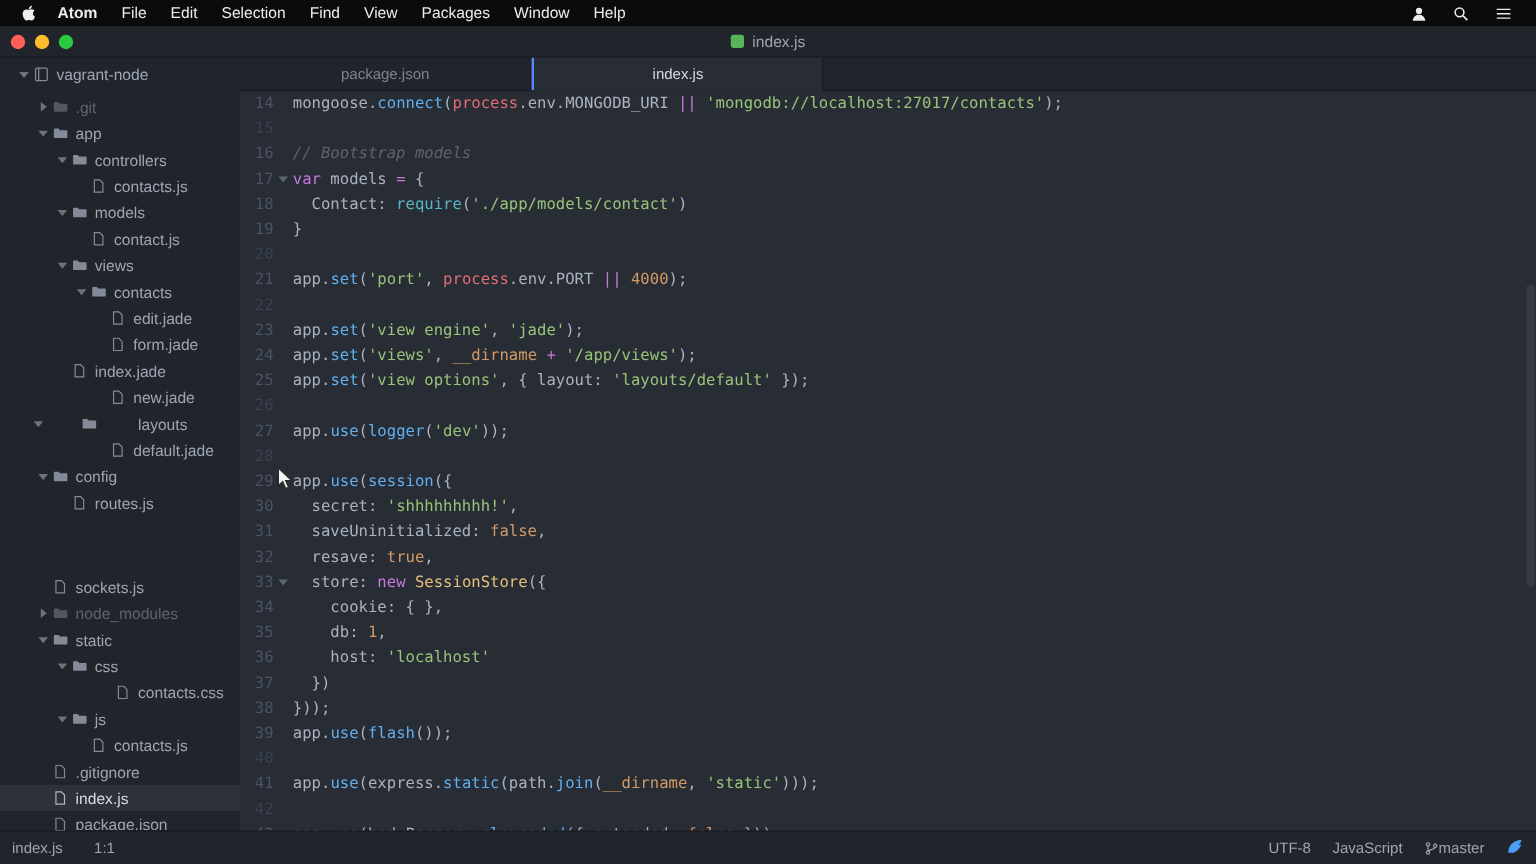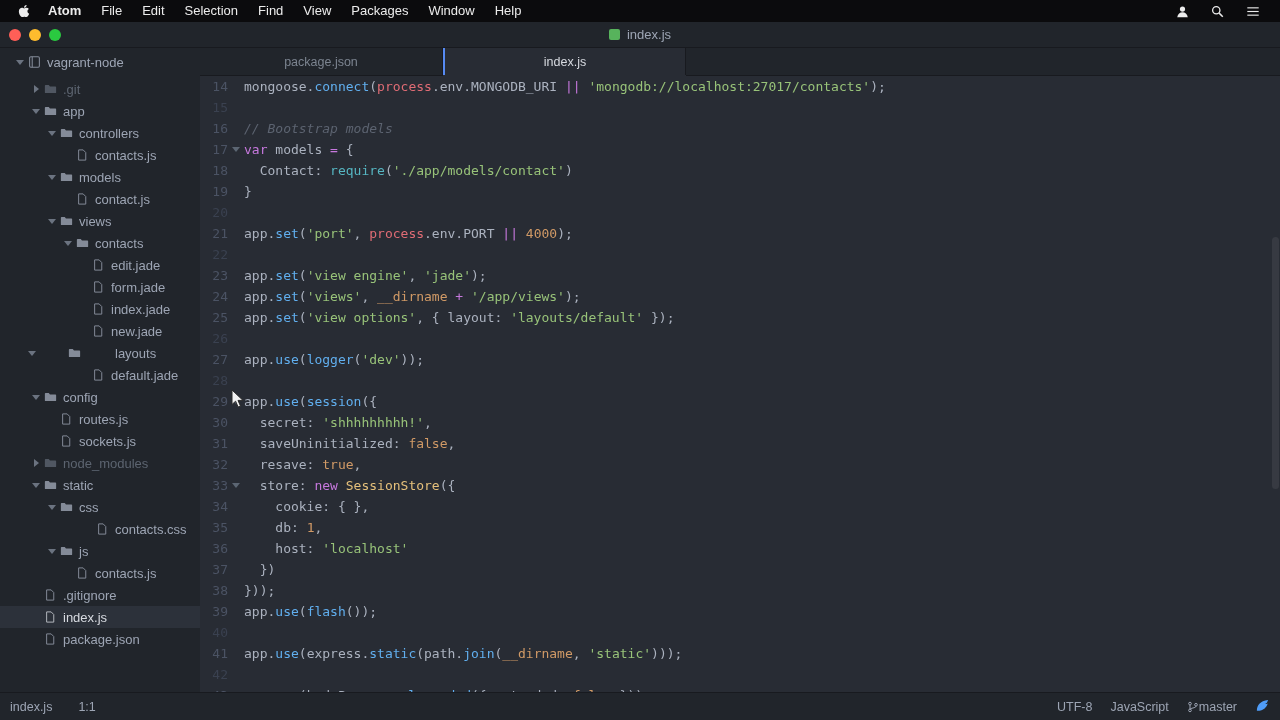--- a/index.html
+++ b/index.html
@@ -233,75 +233,75 @@
         </div>
         <div class="tree-row" style="padding-left: 76px;">
           <span class="chev"></span>
           <span class="t-icon">
             <svg width="12" height="14" viewBox="0 0 16 16">
               <path d="M3.5 1.2h6L13 4.7v10.1H3.5z" fill="none" stroke="currentColor" stroke-width="1.3"></path>
             </svg>
           </span>
           <span class="t-label">form.jade</span>
         </div>
+        <div class="tree-row" style="padding-left: 44px;">
+          <span class="chev"></span>
+          <span class="t-icon">
+            <svg width="12" height="14" viewBox="0 0 16 16">
+              <path d="M3.5 1.2h6L13 4.7v10.1H3.5z" fill="none" stroke="currentColor" stroke-width="1.3"></path>
+            </svg>
+          </span>
+          <span class="t-label">index.jade</span>
+        </div>
         <div class="tree-row" style="padding-left: 76px;">
           <span class="chev"></span>
           <span class="t-icon">
             <svg width="12" height="14" viewBox="0 0 16 16">
               <path d="M3.5 1.2h6L13 4.7v10.1H3.5z" fill="none" stroke="currentColor" stroke-width="1.3"></path>
             </svg>
           </span>
-          <span class="t-label">index.jade</span>
+          <span class="t-label">new.jade</span>
+        </div>
+        <div class="tree-row" style="padding-left: 24px; gap: 28px;">
+          <span class="chev open"></span>
+          <span class="t-icon">
+            <svg width="13" height="12" viewBox="0 0 16 16">
+              <path d="M1.4 2.8h4.3l1.6 1.8h7.3c.5 0 .9.4.9.9v7c0 .5-.4.9-.9.9H1.4c-.5 0-.9-.4-.9-.9V3.7c0-.5.4-.9.9-.9z" fill="currentColor"></path>
+            </svg>
+          </span>
+          <span class="t-label">layouts</span>
         </div>
         <div class="tree-row" style="padding-left: 76px;">
           <span class="chev"></span>
           <span class="t-icon">
             <svg width="12" height="14" viewBox="0 0 16 16">
               <path d="M3.5 1.2h6L13 4.7v10.1H3.5z" fill="none" stroke="currentColor" stroke-width="1.3"></path>
             </svg>
           </span>
-          <span class="t-label">new.jade</span>
-        </div>
-        <div class="tree-row" style="padding-left: 24px; gap: 28px;">
-          <span class="chev open"></span>
-          <span class="t-icon">
-            <svg width="13" height="12" viewBox="0 0 16 16">
-              <path d="M1.4 2.8h4.3l1.6 1.8h7.3c.5 0 .9.4.9.9v7c0 .5-.4.9-.9.9H1.4c-.5 0-.9-.4-.9-.9V3.7c0-.5.4-.9.9-.9z" fill="currentColor"></path>
-            </svg>
-          </span>
-          <span class="t-label">layouts</span>
-        </div>
-        <div class="tree-row" style="padding-left: 76px;">
-          <span class="chev"></span>
-          <span class="t-icon">
-            <svg width="12" height="14" viewBox="0 0 16 16">
-              <path d="M3.5 1.2h6L13 4.7v10.1H3.5z" fill="none" stroke="currentColor" stroke-width="1.3"></path>
-            </svg>
-          </span>
           <span class="t-label">default.jade</span>
         </div>
         <div class="tree-row" style="padding-left: 28px;">
           <span class="chev open"></span>
           <span class="t-icon">
             <svg width="13" height="12" viewBox="0 0 16 16">
               <path d="M1.4 2.8h4.3l1.6 1.8h7.3c.5 0 .9.4.9.9v7c0 .5-.4.9-.9.9H1.4c-.5 0-.9-.4-.9-.9V3.7c0-.5.4-.9.9-.9z" fill="currentColor"></path>
             </svg>
           </span>
           <span class="t-label">config</span>
         </div>
         <div class="tree-row" style="padding-left: 44px;">
           <span class="chev"></span>
           <span class="t-icon">
             <svg width="12" height="14" viewBox="0 0 16 16">
               <path d="M3.5 1.2h6L13 4.7v10.1H3.5z" fill="none" stroke="currentColor" stroke-width="1.3"></path>
             </svg>
           </span>
           <span class="t-label">routes.js</span>
         </div>
-        <div class="tree-row" style="padding-left: 44px;">
+        <div class="tree-row" style="padding-left: 28px; margin-top: 48px;">
           <span class="chev"></span>
           <span class="t-icon">
             <svg width="12" height="14" viewBox="0 0 16 16">
               <path d="M3.5 1.2h6L13 4.7v10.1H3.5z" fill="none" stroke="currentColor" stroke-width="1.3"></path>
             </svg>
           </span>
           <span class="t-label">sockets.js</span>
         </div>
         <div class="tree-row dimmed" style="padding-left: 28px;">
           <span class="chev closed"></span>

